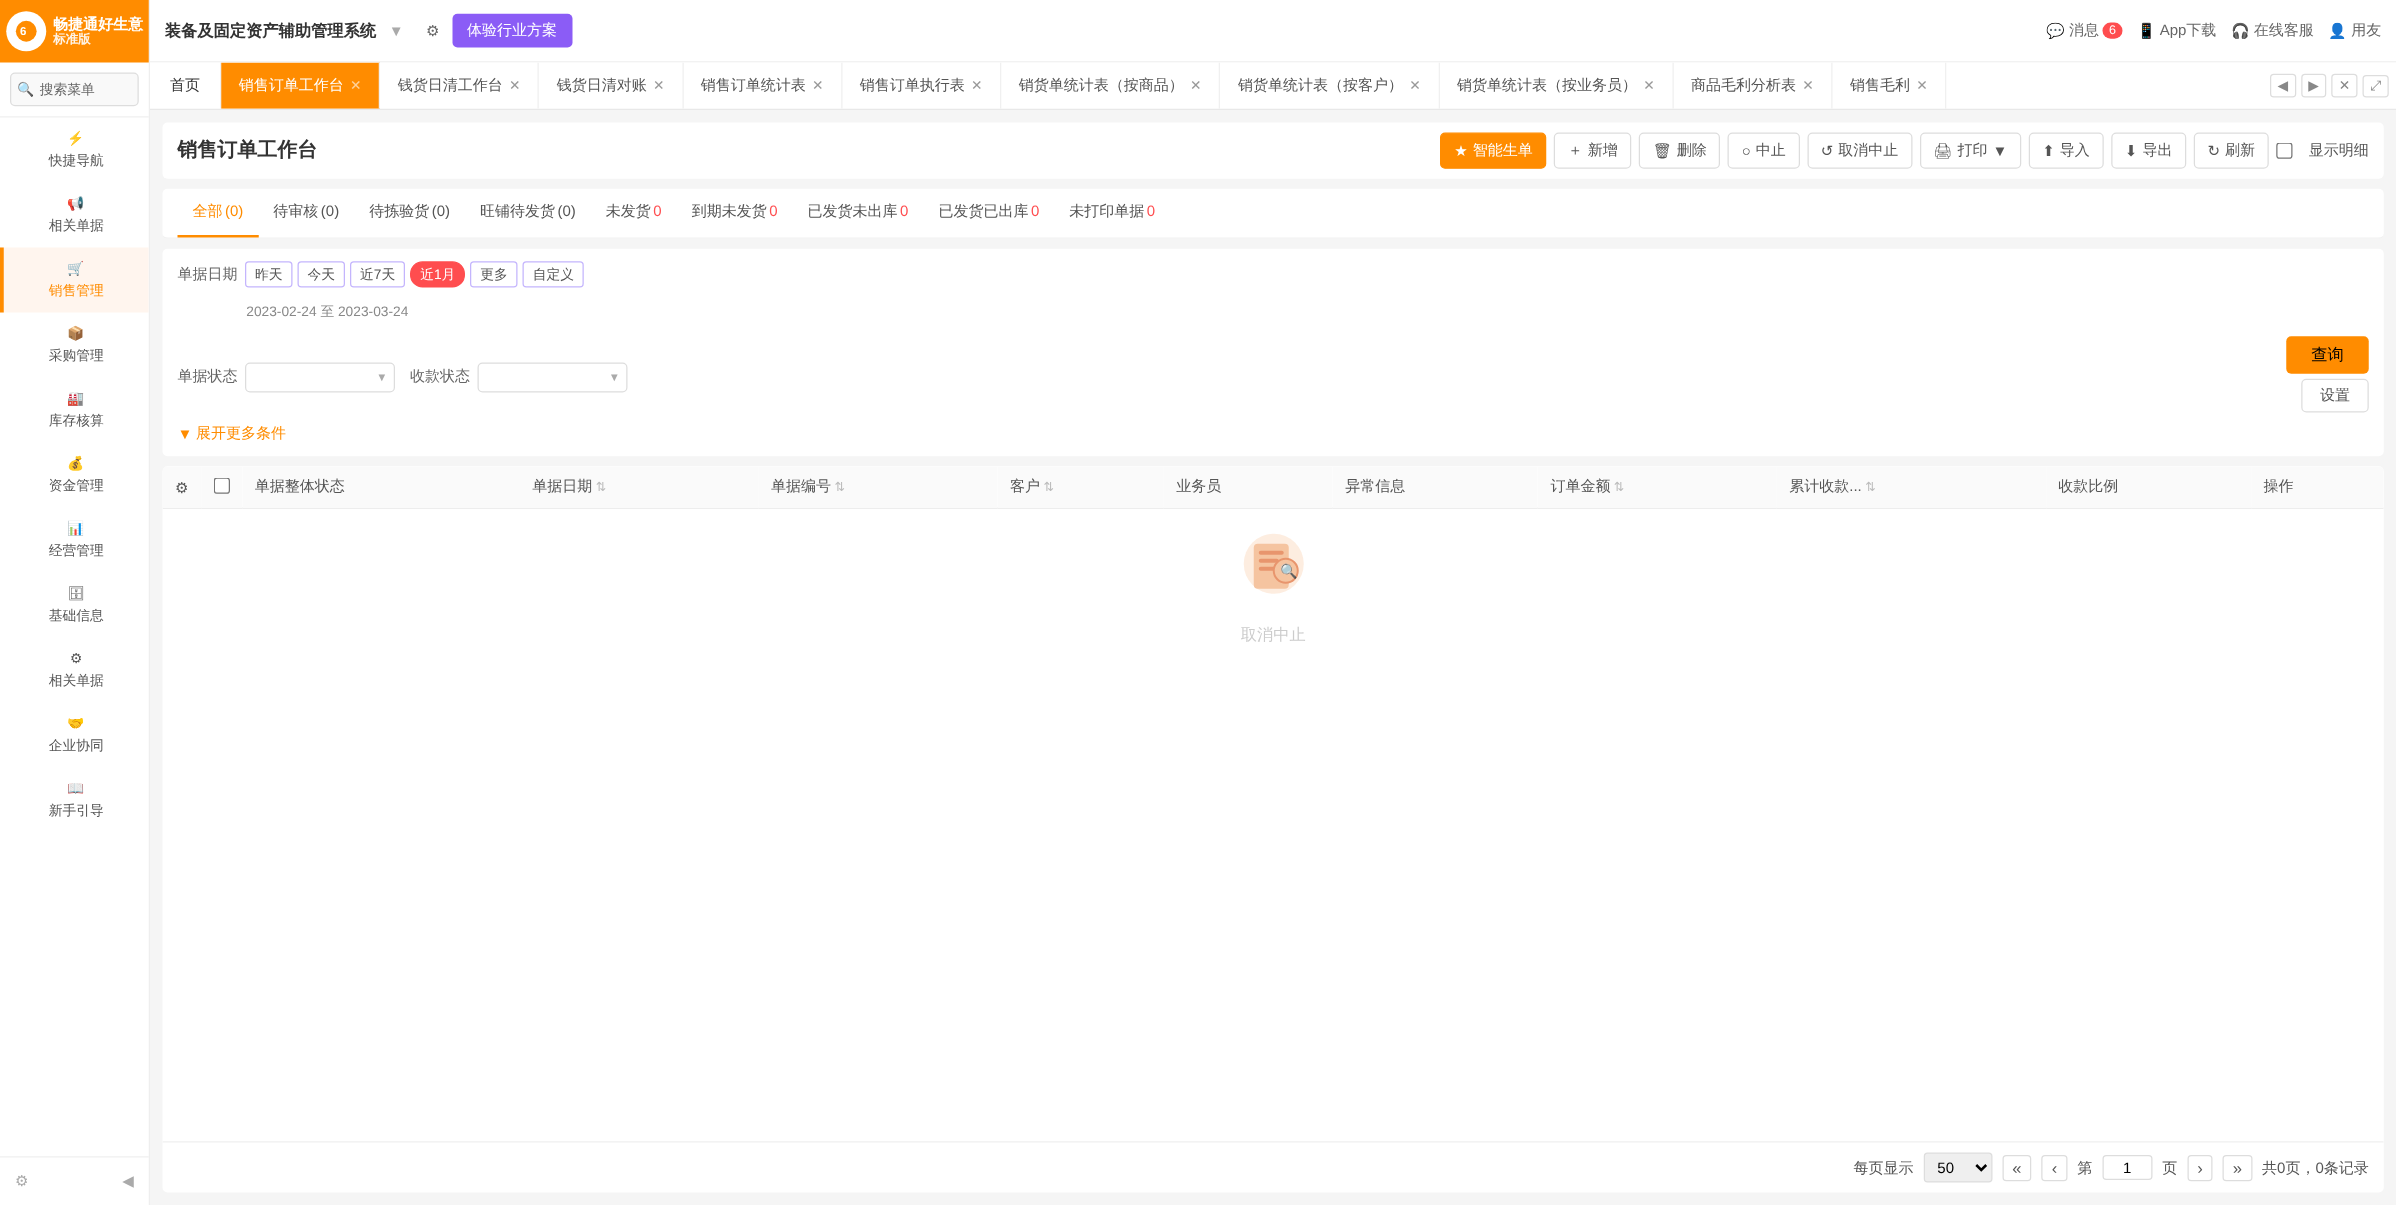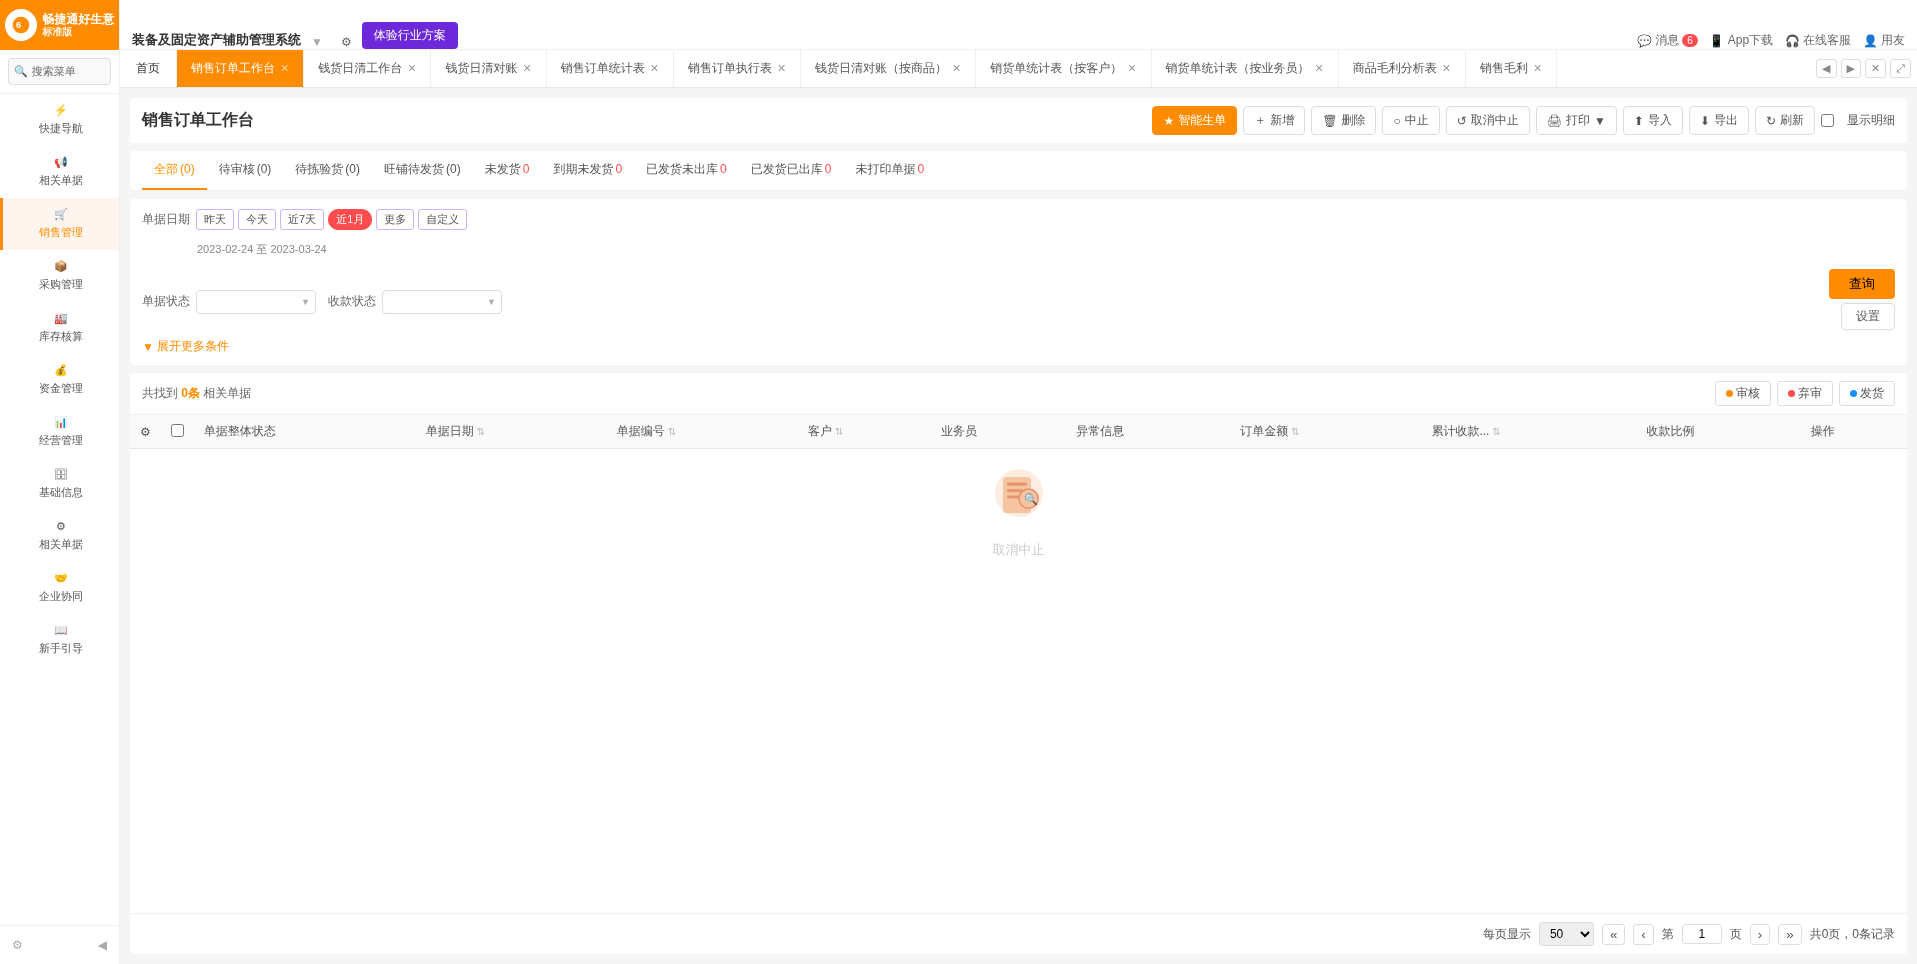--- a/index.html
+++ b/index.html
@@ -16,28 +16,28 @@
     .sidebar-nav { flex: 1; overflow-y: auto; }
     .sidebar-item { padding: 10px 8px; cursor: pointer; display: flex; flex-direction: column; align-items: center; gap: 4px; color: #555; font-size: 11px; border-left: 3px solid transparent; }
     .sidebar-item.active { background: #fff5ee; color: #ff8c00; border-left: 3px solid #ff8c00; }
     .sidebar-bottom { padding: 8px; display: flex; justify-content: space-between; border-top: 1px solid #f0f0f0; }
     .sidebar-bottom-btn { cursor: pointer; color: #aaa; padding: 4px; }
 
     
     .main { flex: 1; display: flex; flex-direction: column; overflow: hidden; }
 
     
-    .top-header { height: 50px; background: #fff; border-bottom: 1px solid #eee; display: flex; align-items: flex-end; padding: 0 12px; gap: 10px; }
+    .top-header { height: 50px; background: #fff; border-bottom: 1px solid #eee; display: flex; align-items: center; padding: 0 12px; gap: 10px; }
     .system-title { font-size: 13px; color: #333; font-weight: bold; flex: 0 0 auto; }
     .system-dropdown { cursor: pointer; color: #aaa; }
     .header-spacer { flex: 1; }
     .header-actions { display: flex; align-items: center; gap: 12px; }
     .header-btn { cursor: pointer; color: #666; font-size: 12px; display: flex; align-items: center; gap: 3px; }
     .badge { background: #ff4d4f; color: #fff; border-radius: 8px; padding: 1px 5px; font-size: 10px; }
-    .btn-industry { background: #6d28d9; color: #fff; padding: 5px 12px; border-radius: 4px; cursor: pointer; font-size: 12px; border: none; }
+    .btn-industry { background: #8b5cf6; color: #fff; padding: 5px 12px; border-radius: 4px; cursor: pointer; font-size: 12px; border: none; }
     .gear-btn { cursor: pointer; color: #666; }
 
     
     .tab-bar { background: #fff; border-bottom: 1px solid #e8e8e8; display: flex; align-items: center; overflow: hidden; }
     .tab-item { padding: 10px 14px; cursor: pointer; white-space: nowrap; font-size: 12px; color: #555; border-right: 1px solid #f0f0f0; display: flex; align-items: center; gap: 5px; flex-shrink: 0; }
     .tab-item.active { color: #fff; background: #ff8c00; }
     .tab-item .tab-close { color: inherit; opacity: 0.6; font-size: 11px; }
     .tab-home { padding: 10px 16px; font-size: 12px; color: #333; cursor: pointer; border-right: 1px solid #f0f0f0; flex-shrink: 0; }
     .tab-bar-end { display: flex; align-items: center; margin-left: auto; padding: 0 6px; gap: 4px; flex-shrink: 0; }
     .tab-nav-btn { cursor: pointer; color: #888; padding: 2px 5px; border: 1px solid #ddd; border-radius: 3px; font-size: 11px; }
@@ -248,21 +248,21 @@
     </div>
     <div class="tab-item">
       <span>销售订单统计表</span>
       <span class="tab-close">✕</span>
     </div>
     <div class="tab-item">
       <span>销售订单执行表</span>
       <span class="tab-close">✕</span>
     </div>
     <div class="tab-item">
-      <span>钱货日清对账（按商品）</span>
+      <span>销货单统计表（按商品）</span>
       <span class="tab-close">✕</span>
     </div>
     <div class="tab-item">
       <span>销货单统计表（按客户）</span>
       <span class="tab-close">✕</span>
     </div>
     <div class="tab-item">
       <span>销货单统计表（按业务员）</span>
       <span class="tab-close">✕</span>
     </div>
@@ -400,41 +400,20 @@
       </div>
       <div style="margin-top:8px;text-align:center;">
         <span class="expand-btn">
           <span>▼</span>
           <span>展开更多条件</span>
         </span>
       </div>
     </div>
 
     <div class="table-area">
-      <div class="table-header">
-        <div class="result-count">
-          <span>共找到</span>
-          <span class="highlight"> 0条 </span>
-          <span>相关单据</span>
-        </div>
-        <div class="table-actions">
-          <button class="tbl-action-btn">
-            <span class="dot dot-orange"></span>
-            <span>审核</span>
-          </button>
-          <button class="tbl-action-btn">
-            <span class="dot dot-red"></span>
-            <span>弃审</span>
-          </button>
-          <button class="tbl-action-btn">
-            <span class="dot dot-blue"></span>
-            <span>发货</span>
-          </button>
-        </div>
-      </div>
 
       <div class="data-table">
         <table>
           <thead>
             <tr>
               <th class="col-settings">⚙</th>
               <th class="col-checkbox"><input type="checkbox" style=""></th>
               <th>单据整体状态</th>
               <th class="sortable">单据日期</th>
               <th class="sortable">单据编号</th>

